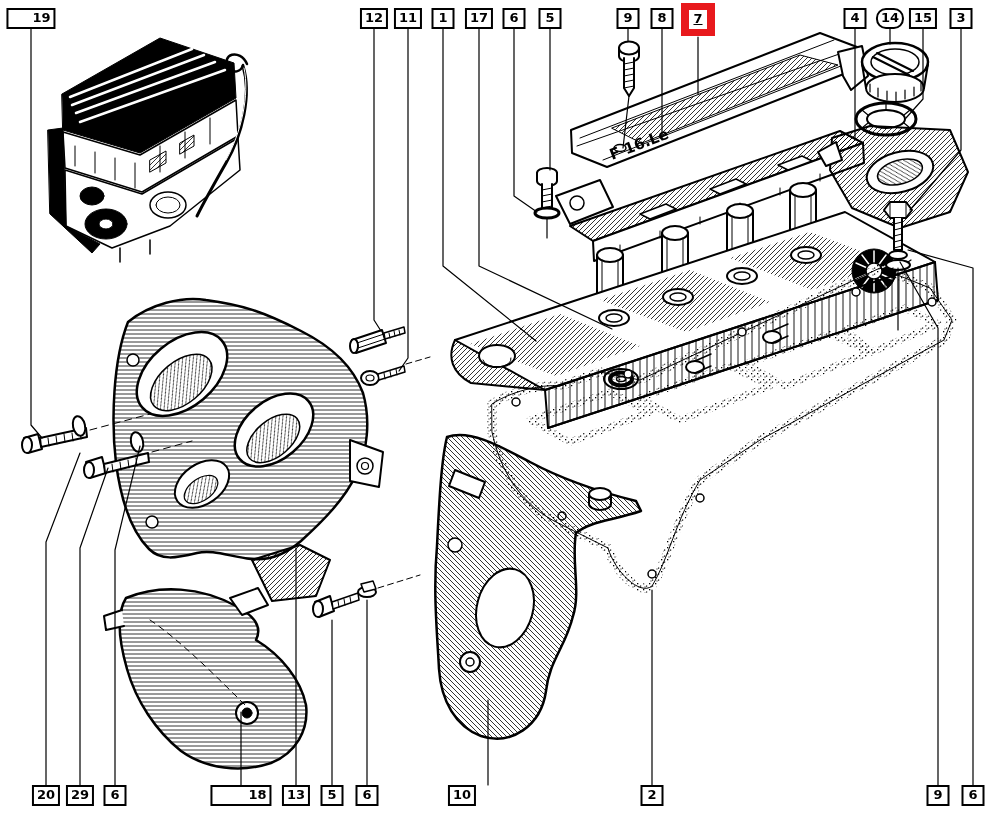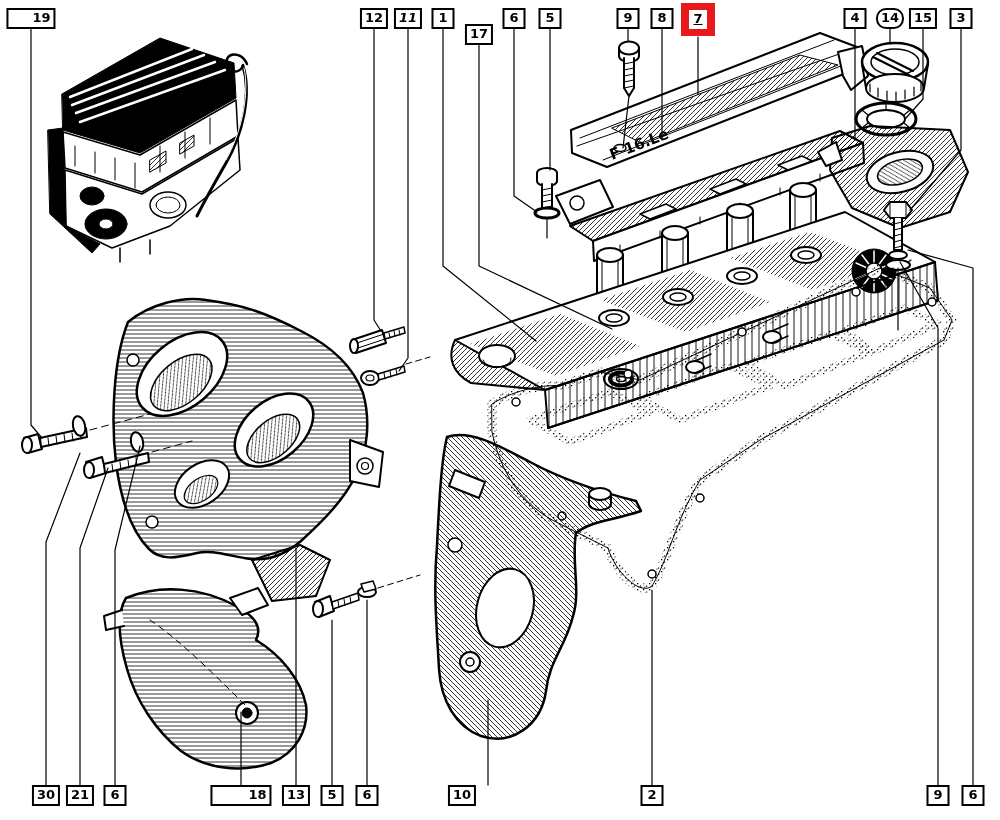--- a/index.html
+++ b/index.html
@@ -319,27 +319,27 @@
       </g>
 </svg>
 
 <div id="callout-layer">
       <div class="co" style="left: 31px; top: 8px; padding-left: 24px;">
         <span class="num">19</span>
       </div>
       <div class="co" style="left: 374px; top: 8px;">
         <span class="num">12</span>
       </div>
-      <div class="co" style="left: 408px; top: 8px; font-style: italic;">
+      <div class="co" style="left: 408px; top: 8px;">
         <span class="num">11</span>
       </div>
       <div class="co" style="left: 443px; top: 8px;">
         <span class="num">1</span>
       </div>
-      <div class="co" style="left: 479px; top: 24px;">
+      <div class="co" style="left: 479px; top: 8px;">
         <span class="num">17</span>
       </div>
       <div class="co" style="left: 514px; top: 8px;">
         <span class="num">6</span>
       </div>
       <div class="co" style="left: 550px; top: 8px;">
         <span class="num">5</span>
       </div>
       <div class="co" style="left: 628px; top: 8px;">
         <span class="num">9</span>
@@ -356,24 +356,24 @@
       <div class="co" style="left: 890px; top: 8px; border-radius: 10px;">
         <span class="num">14</span>
       </div>
       <div class="co" style="left: 923px; top: 8px; text-align: center;">
         <span class="num">15</span>
       </div>
       <div class="co" style="left: 961px; top: 8px;">
         <span class="num">3</span>
       </div>
       <div class="co" style="left: 46px; top: 785px;">
-        <span class="num">30</span>
+        <span class="num">20</span>
       </div>
       <div class="co" style="left: 80px; top: 785px;">
-        <span class="num">21</span>
+        <span class="num">29</span>
       </div>
       <div class="co" style="left: 115px; top: 785px;">
         <span class="num">6</span>
       </div>
       <div class="co" style="left: 241px; top: 785px; padding-left: 36px;">
         <span class="num">18</span>
       </div>
       <div class="co" style="left: 296px; top: 785px;">
         <span class="num">13</span>
       </div>

